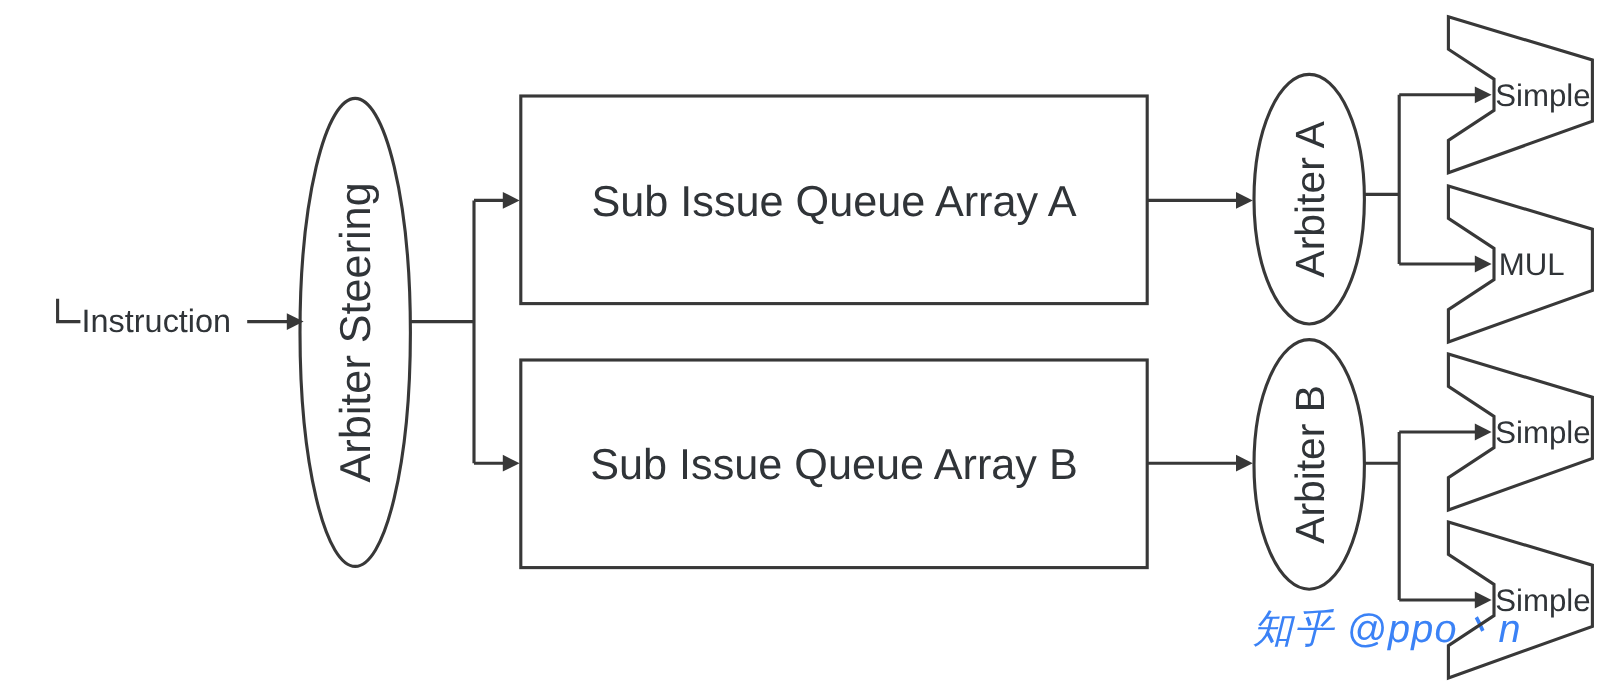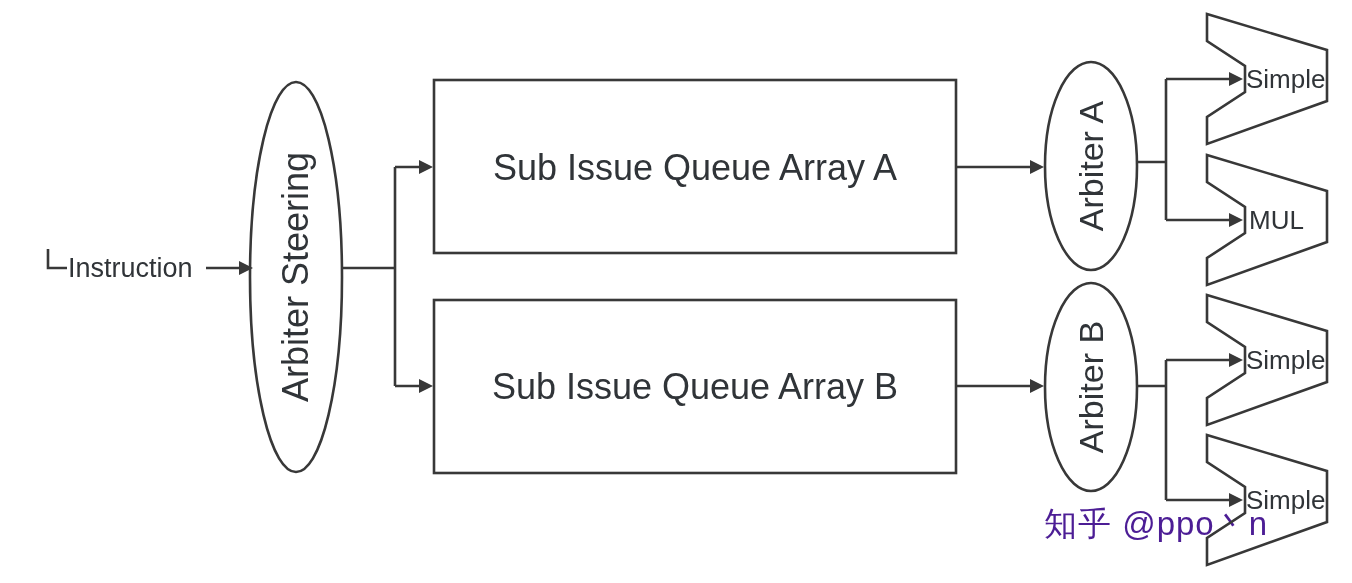--- a/index.html
+++ b/index.html
@@ -14,24 +14,25 @@
     background: #ffffff;
     overflow: hidden;
     font-family: "Liberation Sans", sans-serif;
   }
   #watermark {
     position: absolute;
     left: 1044px;
     top: 502px;
     font-size: 33px;
     letter-spacing: 1px;
-    color: #4c1d95;
+    color: #3b82f6;
     z-index: 1;
     white-space: nowrap;
     user-select: none;
+    font-style: italic;
   }
   #diagram-svg {
     position: absolute;
     left: 0;
     top: 0;
     z-index: 2;
   }
   .ln {
     fill: none;
     stroke: #383838;

